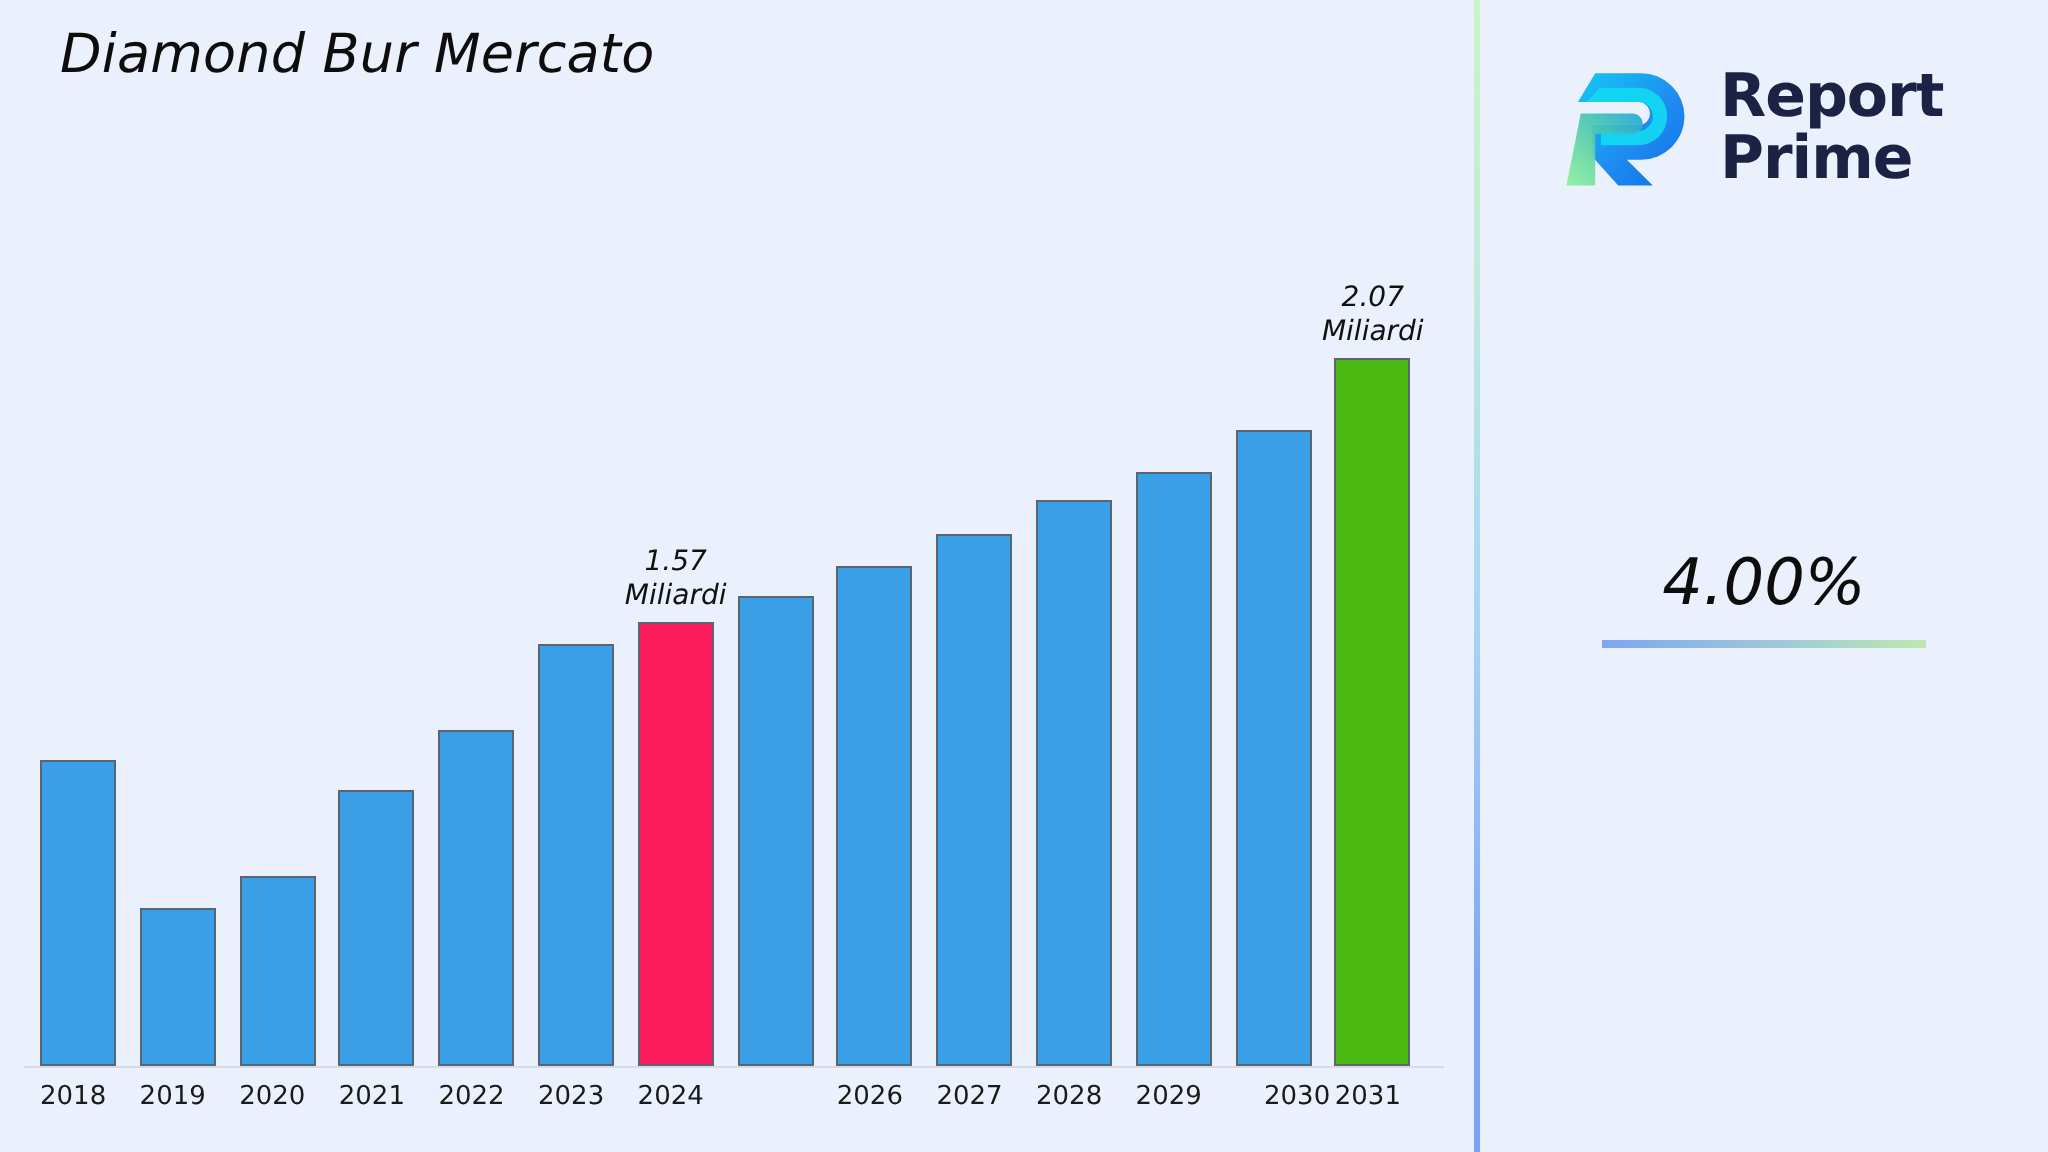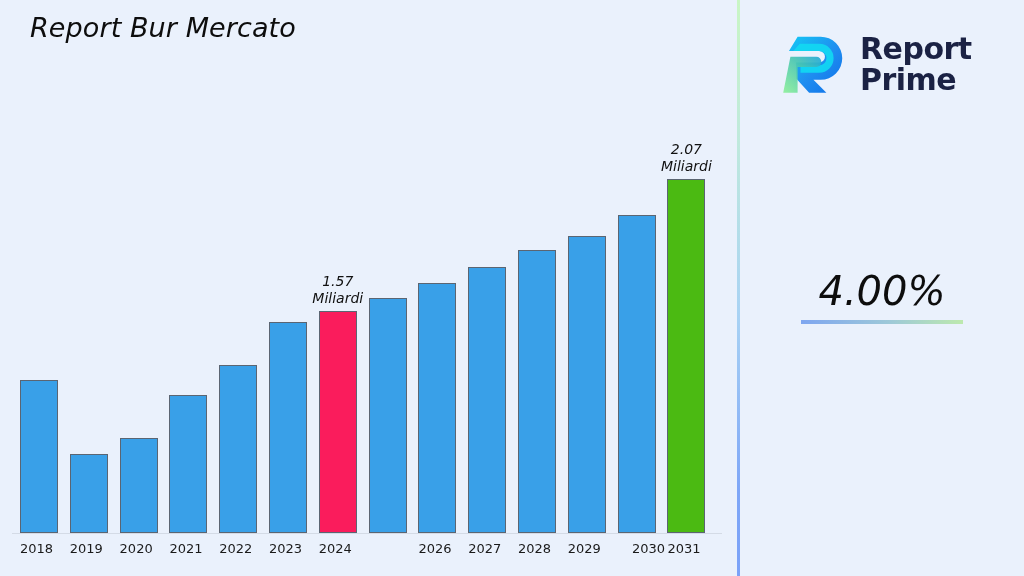--- a/index.html
+++ b/index.html
@@ -119,21 +119,21 @@
   }
   #logo-wordmark span { display: block; }
 
   #cagr-block {
     position: absolute;
     left: 0; top: 252px;
     width: 284px;
     text-align: center;
   }
   #cagr-value {
-    font-size: 40px;
+    font-size: 32px;
     font-style: italic;
     color: #0d0d0d;
     line-height: 46px;
   }
   #cagr-divider {
     width: 162px;
     height: 4px;
     margin: 6px auto 7px auto;
     background: linear-gradient(to right, #7ea6f0 0%, #9ec9d8 55%, #bde9ae 100%);
   }
@@ -143,21 +143,21 @@
     color: #0d0d0d;
   }
 </style>
 </head>
 <body>
 
 <div id="root">
 
   <div id="chart-panel">
 
-    <div id="chart-title">Report Bur Mercato</div>
+    <div id="chart-title">Diamond Bur Mercato</div>
 
     <div id="plot">
       <div id="axis-line"></div>
 
     <div class="bar-group" style="left: 20px;">
           <div class="bar" style="height: 153px; background: rgb(57, 160, 232);"></div>
         </div>
         <div class="tick-label" style="left: 20px;">2018</div>
         <div class="bar-group" style="left: 69.8px;">
           <div class="bar" style="height: 79px; background: rgb(57, 160, 232);"></div>

